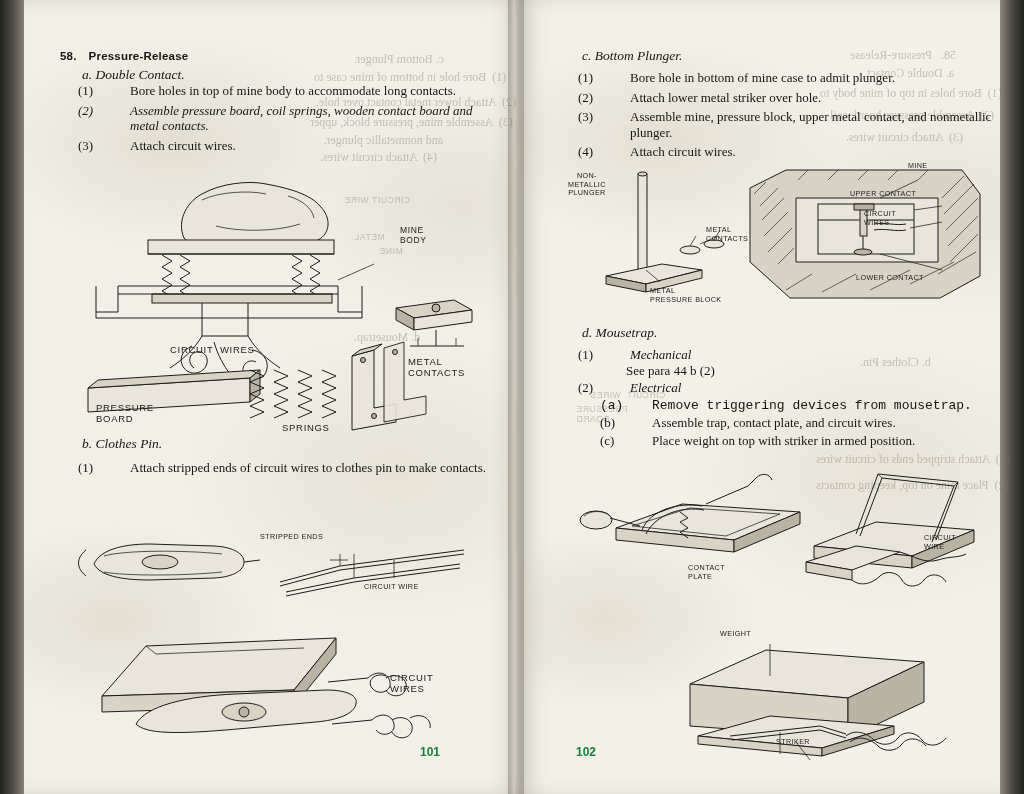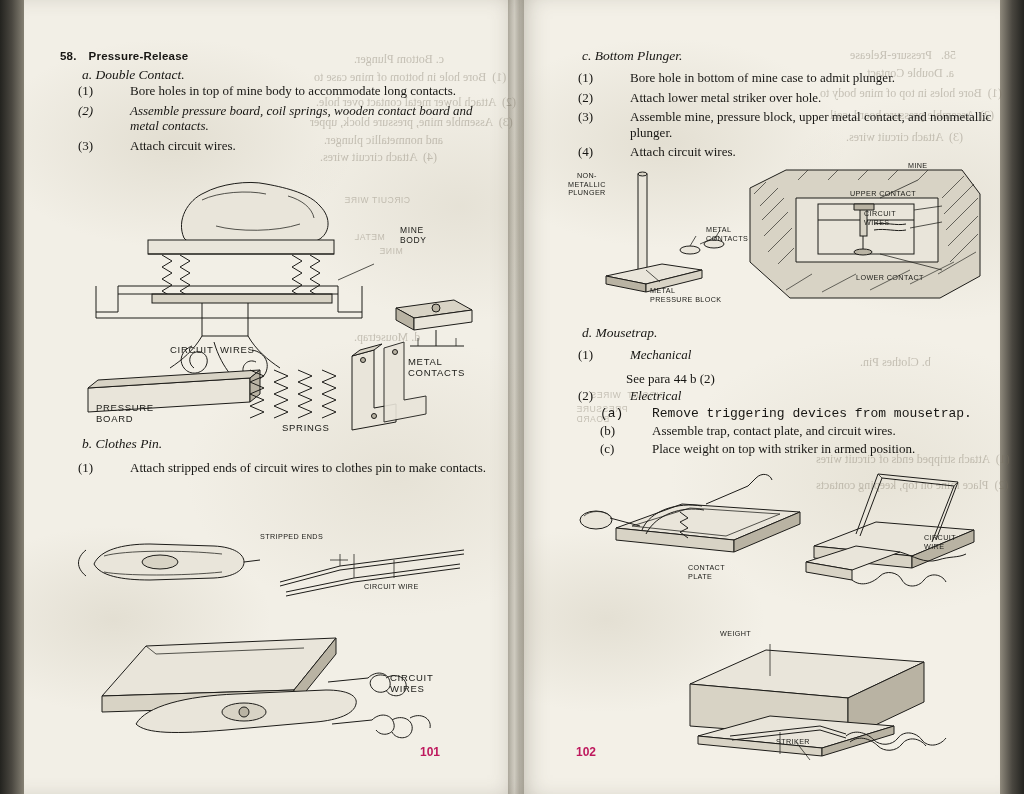--- a/index.html
+++ b/index.html
@@ -79,21 +79,21 @@
   .itm .mk { display: inline-block; width: 26px; }
   .ind1 { margin-left: 22px; }
   .ind2 { margin-left: 44px; }
   .ind3 { margin-left: 66px; }
   .hang { padding-left: 26px; text-indent: -26px; }
   .folio {
     position: absolute;
     font-family: "Liberation Sans", sans-serif;
     font-weight: bold;
     font-size: 12px;
-    color: #be185d;
+    color: #15803d;
   }
   .fig { position: absolute; }
   .lbl {
     position: absolute;
     font-family: "Liberation Sans", sans-serif;
     font-size: 8.5px;
     letter-spacing: .6px;
     color: #20201c;
     white-space: pre;
     line-height: 10px;
@@ -397,21 +397,21 @@
 PRESSURE BLOCK</div>
 
     <div class="text-col" style="left:40px; top:325px; width:440px;">
       <div class="lvl-a ind1">
         <span>d.</span>
         <span>Mousetrap.</span>
       </div>
       <div class="itm ind2 hang" style="margin-top:6px;">
         <span class="mk">(1)</span><span style="font-style:italic">Mechanical</span>
       </div>
-      <div class="itm ind3" style="margin-top:8px;">
+      <div class="itm ind3" style="margin-top:0;">
         <span>See para 44 b (2)</span>
       </div>
       <div class="itm ind2 hang" style="margin-top:2px;">
         <span class="mk">(2)</span><span style="font-style:italic">Electrical</span>
       </div>
       <div class="itm ind3 hang" style="margin-top:2px;font-family:Liberation Mono, monospace;">
         <span class="mk">(a)</span><span>Remove triggering devices from mousetrap.</span>
       </div>
       <div class="itm ind3 hang" style="margin-top:2px;">
         <span class="mk">(b)</span><span>Assemble trap, contact plate, and circuit wires.</span>

